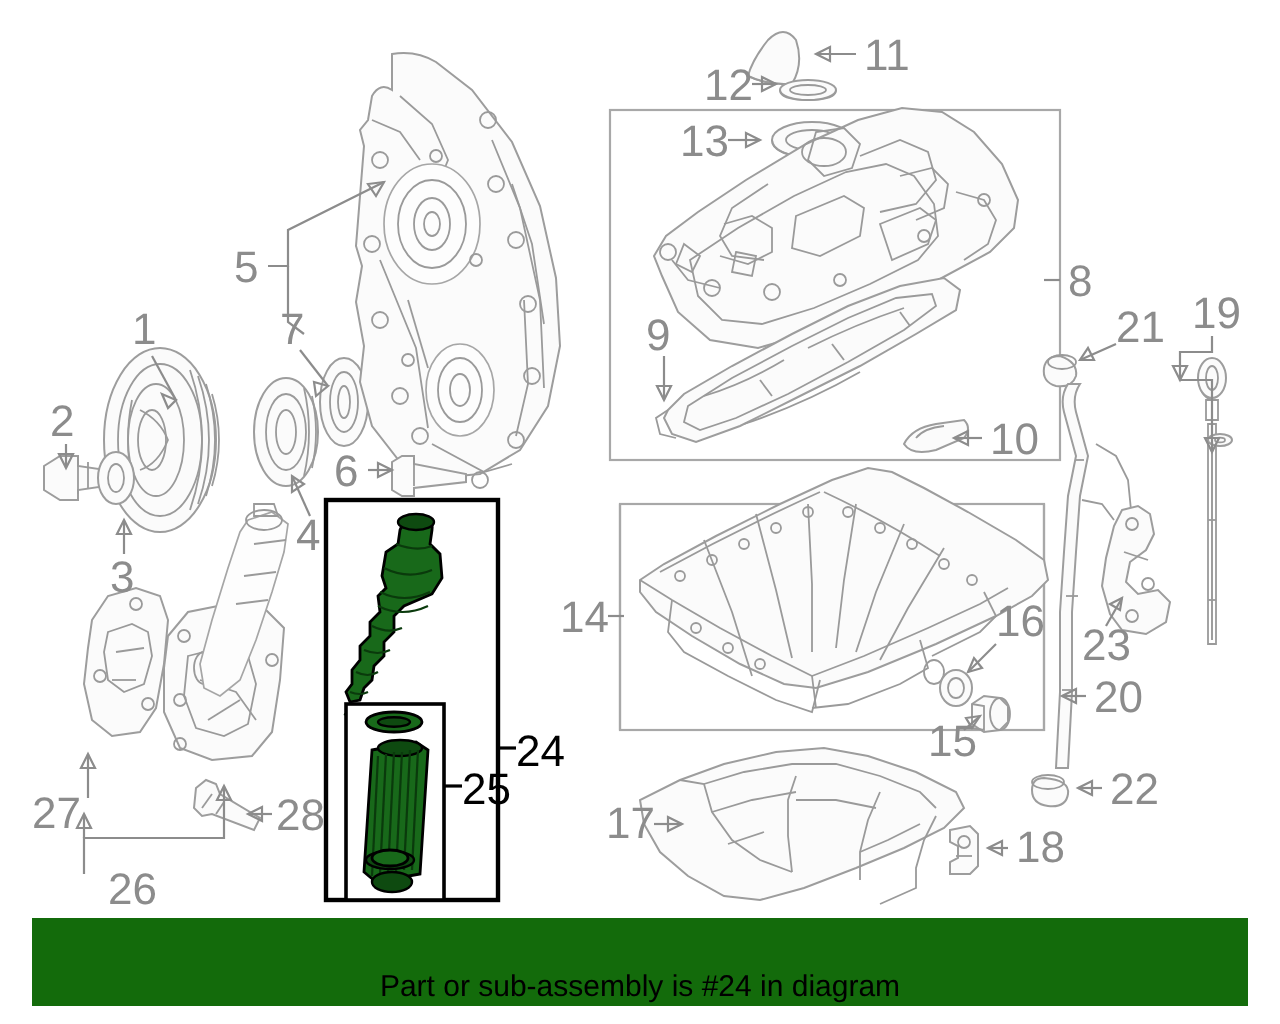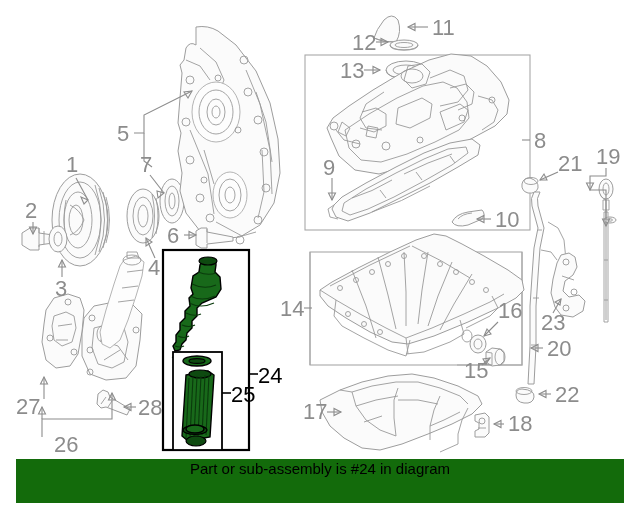--- a/index.html
+++ b/index.html
@@ -95,21 +95,21 @@
   #banner {
     position: absolute;
     left: 16px;
     top: 459px;
     width: 608px;
     height: 44px;
     background: #136b0b;
     display: flex;
     flex-direction: column;
     align-items: center;
-    justify-content: space-between;
+    justify-content: flex-end;
     box-sizing: border-box;
   }
   #banner .banner-line {
     color: #000000;
     font-family: "Liberation Sans", sans-serif;
     font-size: 15px;
     line-height: 19px;
     text-align: center;
     white-space: nowrap;
   }

